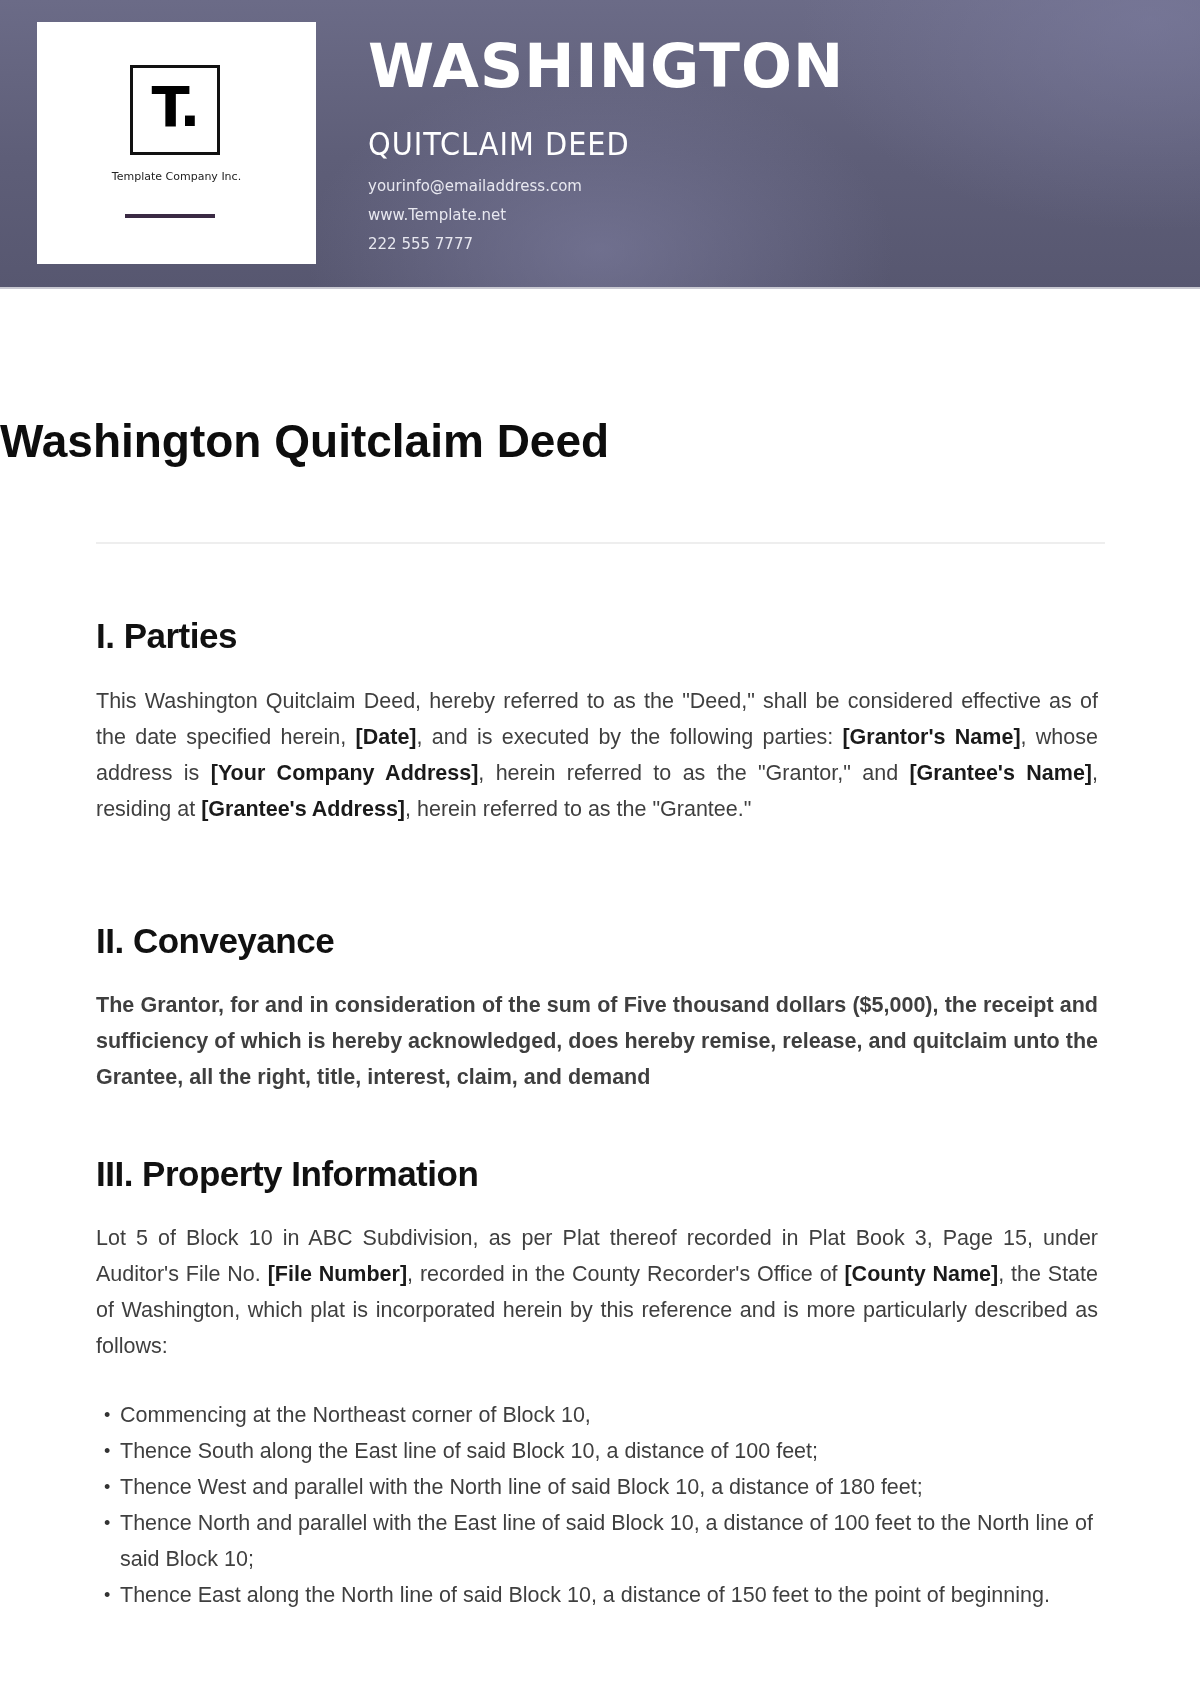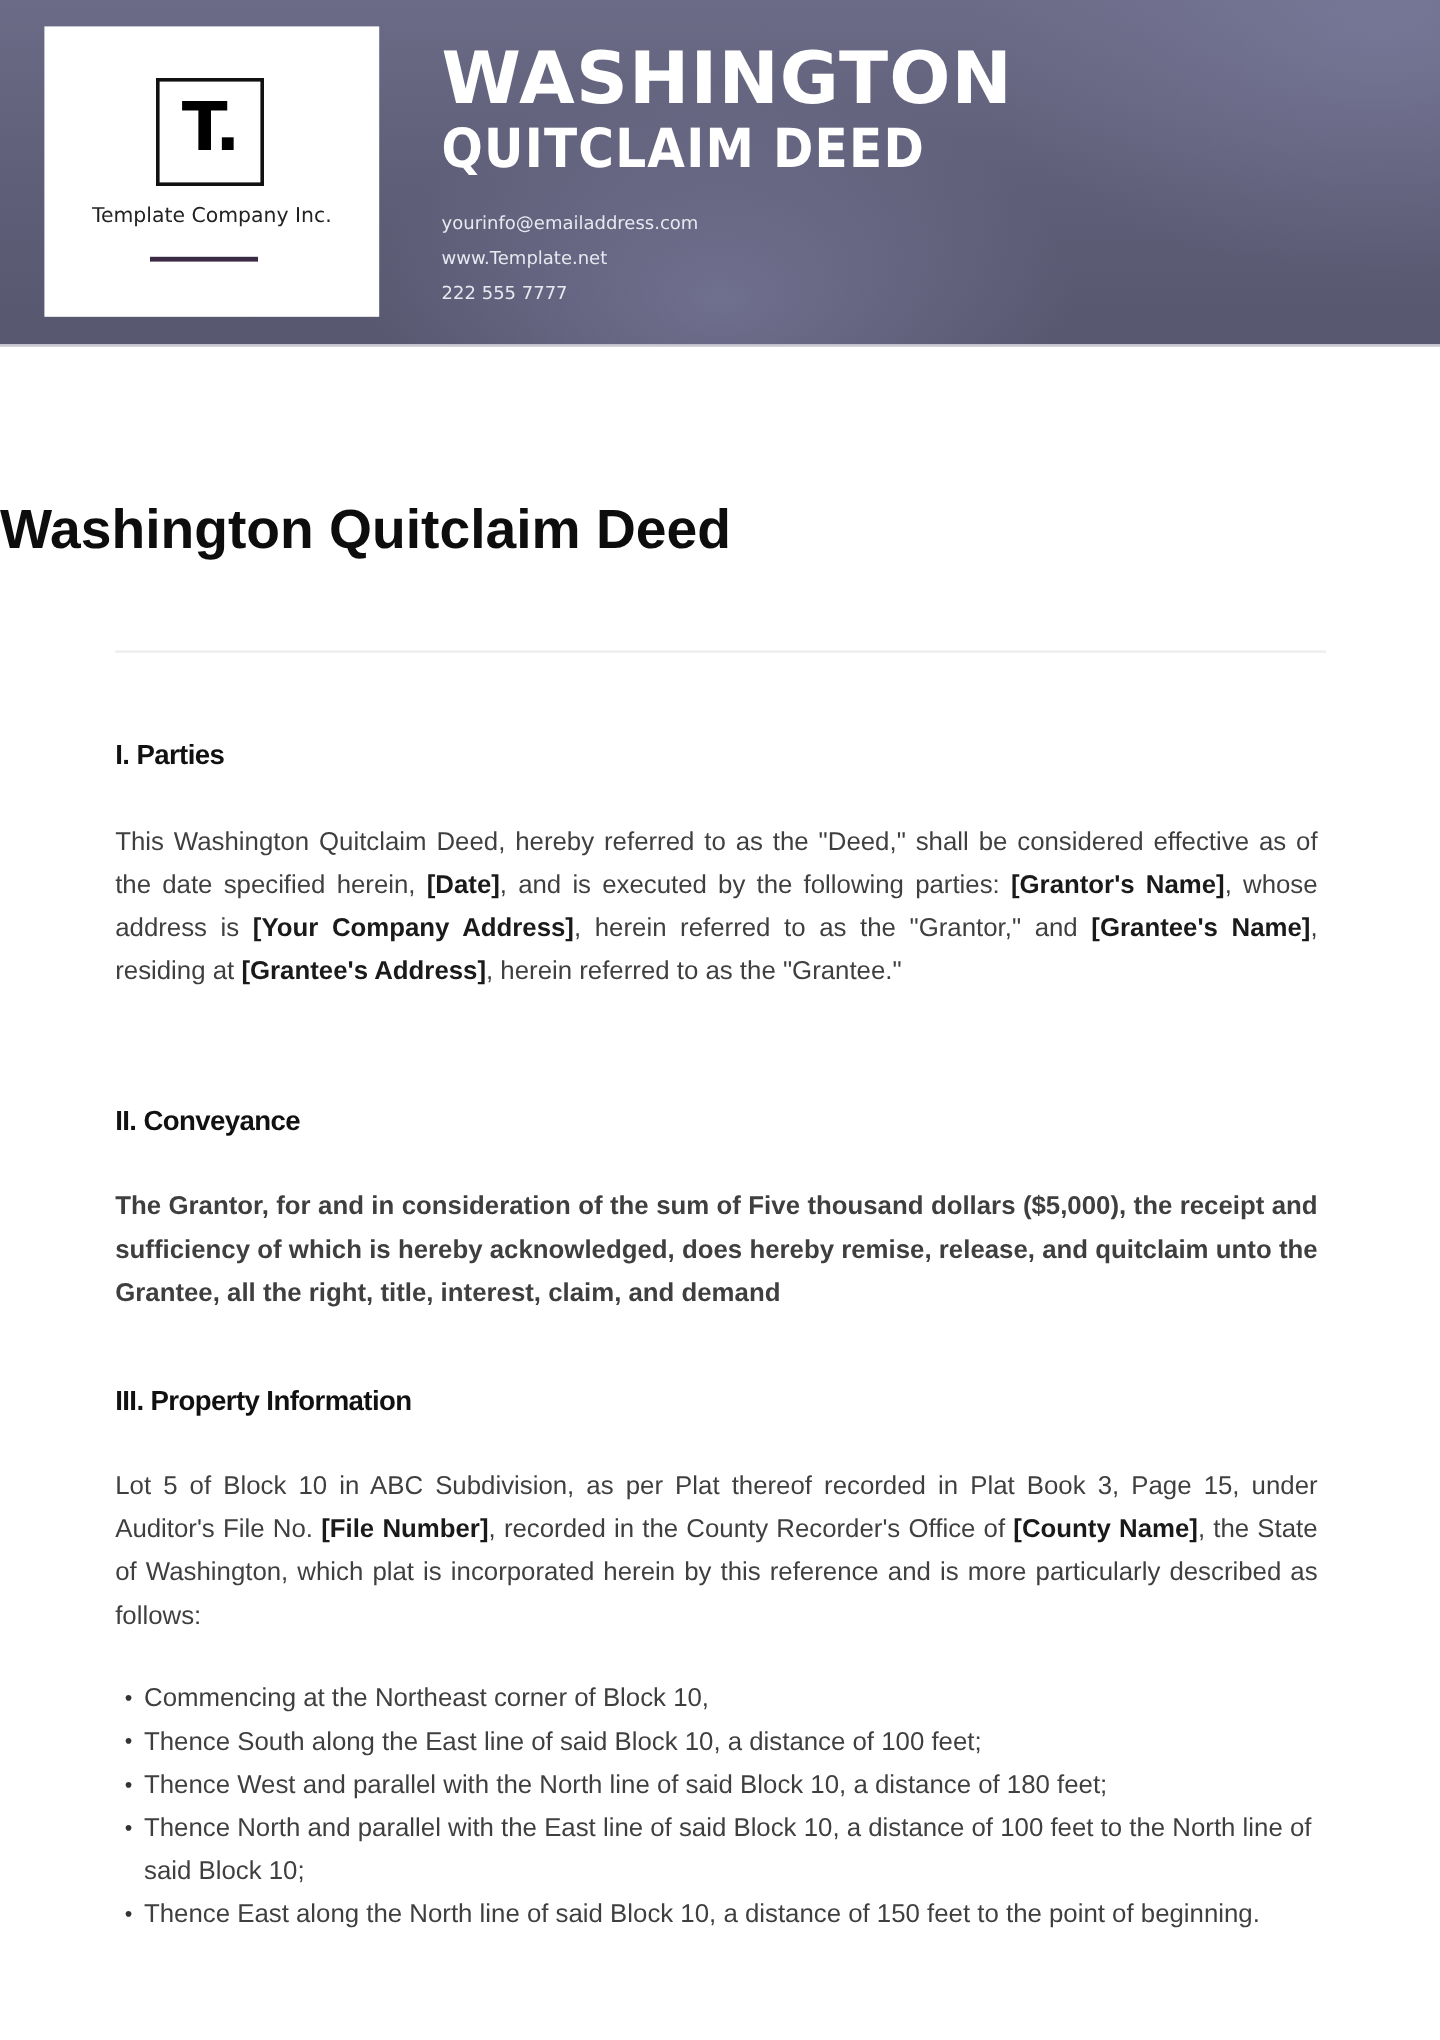--- a/index.html
+++ b/index.html
@@ -22,51 +22,51 @@
     position: absolute; left: 93px; top: 43px; width: 90px; height: 90px;
     border: 3px solid #111111;
   }
   .logo-letter {
     position: absolute; left: 0; top: 6px; width: 84px; text-align: center;
     font-family: "DejaVu Sans", sans-serif; font-weight: bold; font-size: 56px; color: #000;
     letter-spacing: -2px;
   }
   .logo-name {
     position: absolute; left: 0; top: 148px; width: 279px; text-align: center;
-    font-family: "DejaVu Sans", sans-serif; font-size: 17px; color: #222;
+    font-family: "DejaVu Sans", sans-serif; font-size: 11px; color: #222;
   }
   .logo-underline {
     position: absolute; left: 88px; top: 192px; width: 90px; height: 4px; background: #3a2a44;
   }
   .hdr-title {
     position: absolute; left: 368px; top: 30px;
     font-family: "DejaVu Sans", sans-serif; font-weight: bold; font-size: 60px; color: #ffffff;
     letter-spacing: 1px; line-height: 72px;
   }
   .hdr-subtitle {
-    position: absolute; left: 368px; top: 96px;
-    font-family: "DejaVu Sans", sans-serif; font-weight: 700; font-size: 45px; color: #ffffff;
+    position: absolute; left: 368px; top: 116px;
+    font-family: "DejaVu Sans", sans-serif; font-weight: 400; font-size: 32px; color: #ffffff;
     letter-spacing: 1px; line-height: 56px; font-stretch: condensed;
   }
   .hdr-contact {
     position: absolute; left: 368px;
     font-family: "DejaVu Sans", sans-serif; font-size: 15px; color: #e8e8f0;
   }
 
   .doc-title {
     position: absolute; left: 0; top: 414px; width: 1200px; text-align: left;
     font-family: "Liberation Sans", sans-serif; font-weight: bold; font-size: 46px; color: #0d0d0d;
   }
   .divider {
     position: absolute; left: 96px; top: 542px; width: 1009px; height: 2px; background: #eeeeee;
   }
 
   .section-heading {
     position: absolute; left: 96px;
-    font-family: "Liberation Sans", sans-serif; font-weight: bold; font-size: 23px; color: #111111;
+    font-family: "Liberation Sans", sans-serif; font-weight: bold; font-size: 35px; color: #111111;
     letter-spacing: -0.5px;
   }
   .para {
     position: absolute; left: 96px; width: 1002px;
     font-family: "Liberation Sans", sans-serif; font-size: 21.5px; line-height: 36px;
     color: #3f3f3f; text-align: justify; text-align-last: left;
   }
   .para b { color: #1a1a1a; font-weight: bold; }
 
   .bullets {

